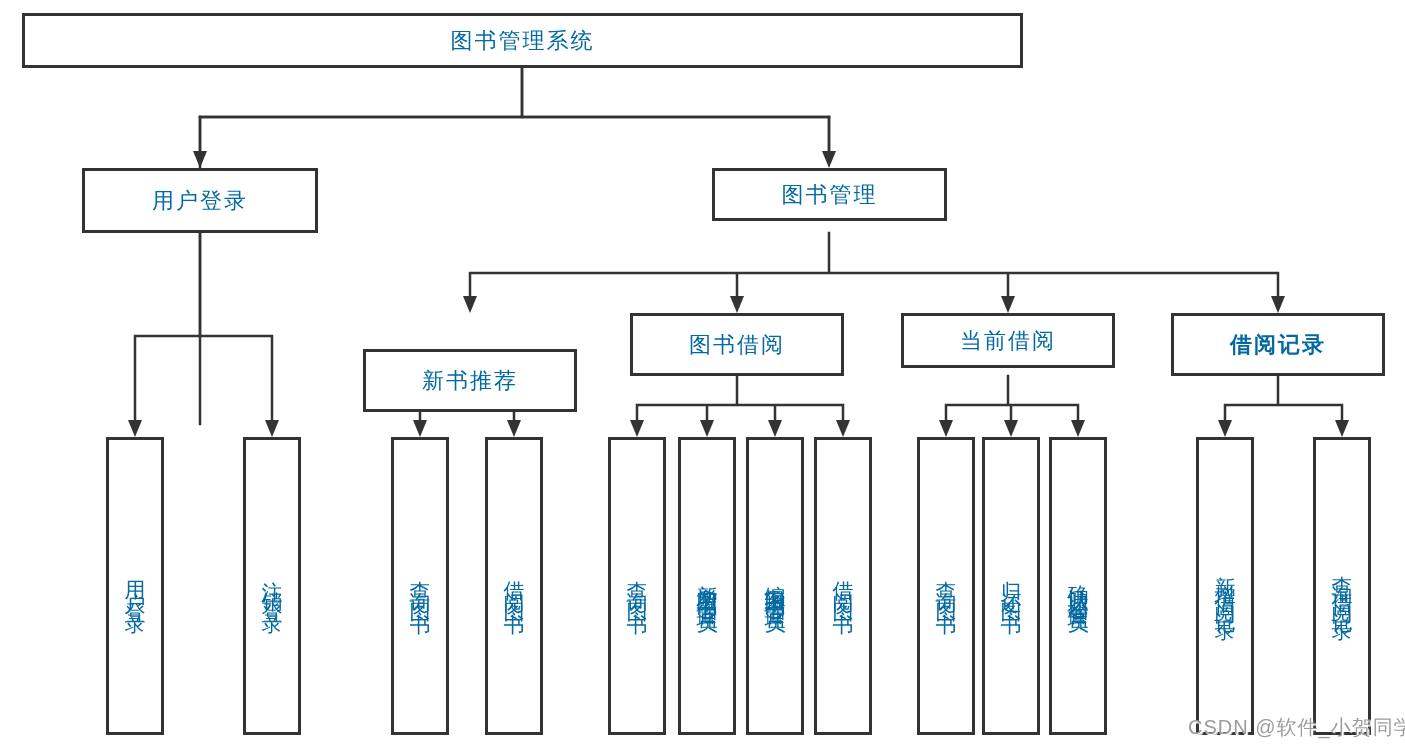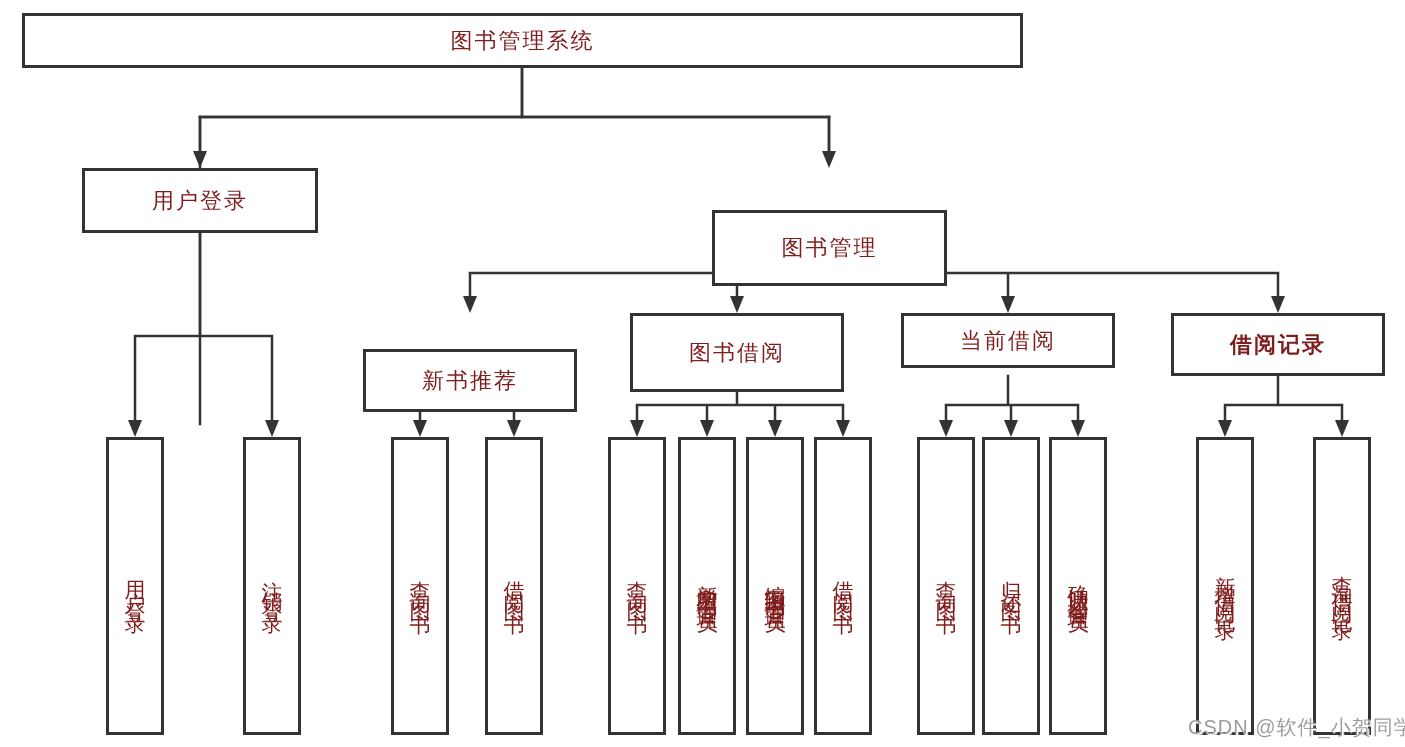--- a/index.html
+++ b/index.html
@@ -17,21 +17,21 @@
     width: 1405px; height: 747px;
   }
   .box {
     position: absolute;
     box-sizing: border-box;
     border: 3px solid #333333;
     background: #ffffff;
     display: flex;
     align-items: center;
     justify-content: center;
-    color: #7f1d1d;
+    color: #0369a1;
   }
   .hbox { font-size: 22px; letter-spacing: 2px; }
   .hbox.root { font-size: 22px; }
   .vbox {
     writing-mode: vertical-rl;
     text-orientation: mixed;
     font-size: 21px;
     letter-spacing: 11px;
     top: 437px;
     height: 298px;
@@ -111,28 +111,28 @@
     </g>
   </svg>
 
   <div class="box hbox root" style="left:22px; top:13px; width:1001px; height:55px;">
     <span>图书管理系统</span>
   </div>
 
   <div class="box hbox" style="left:82px; top:168px; width:236px; height:65px;">
     <span>用户登录</span>
   </div>
-  <div class="box hbox" style="left:712px; top:168px; width:235px; height:76px;margin-top:42px;">
+  <div class="box hbox" style="left:712px; top:168px; width:235px; height:53px;">
     <span>图书管理</span>
   </div>
 
   <div class="box hbox" style="left:363px; top:313px; width:214px; height:63px;margin-top:36px;">
     <span>新书推荐</span>
   </div>
-  <div class="box hbox" style="left:630px; top:313px; width:214px; height:79px;">
+  <div class="box hbox" style="left:630px; top:313px; width:214px; height:63px;">
     <span>图书借阅</span>
   </div>
   <div class="box hbox" style="left:901px; top:313px; width:214px; height:55px;">
     <span>当前借阅</span>
   </div>
   <div class="box hbox" style="left:1171px; top:313px; width:214px; height:63px;font-weight:bold;">
     <span>借阅记录</span>
   </div>
 
   <div class="box vbox" style="left:106px; width:58px;">

